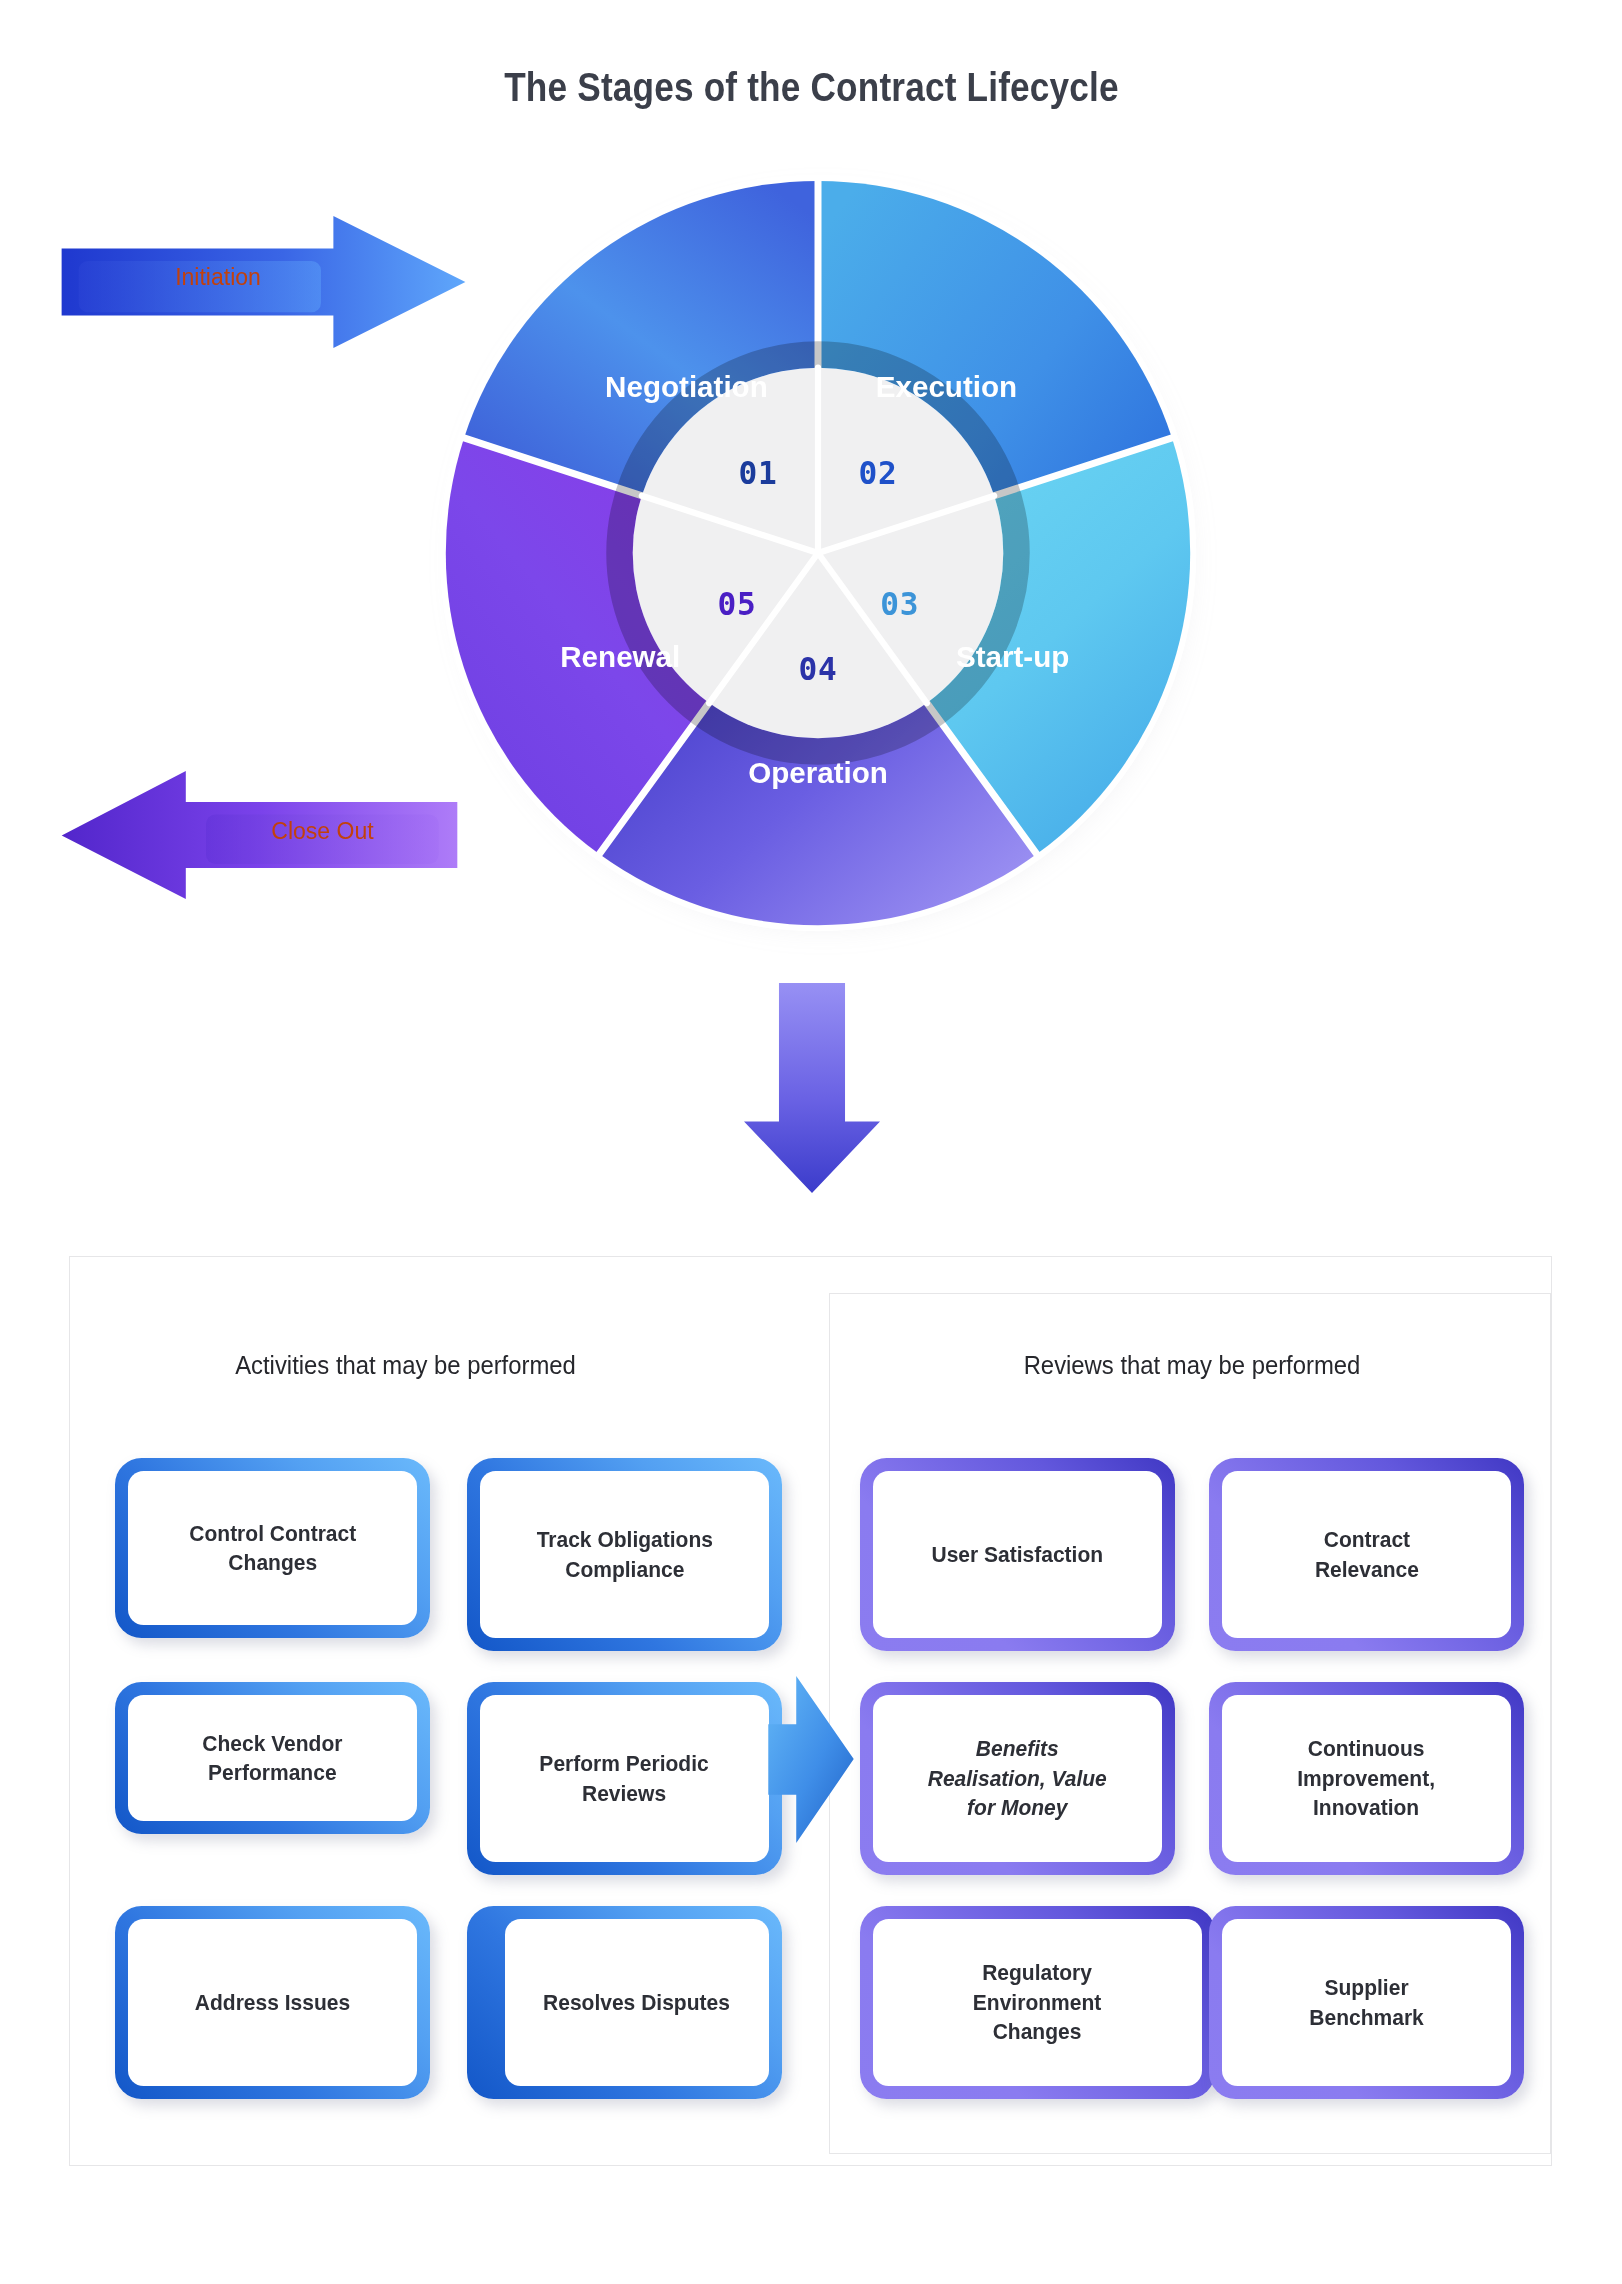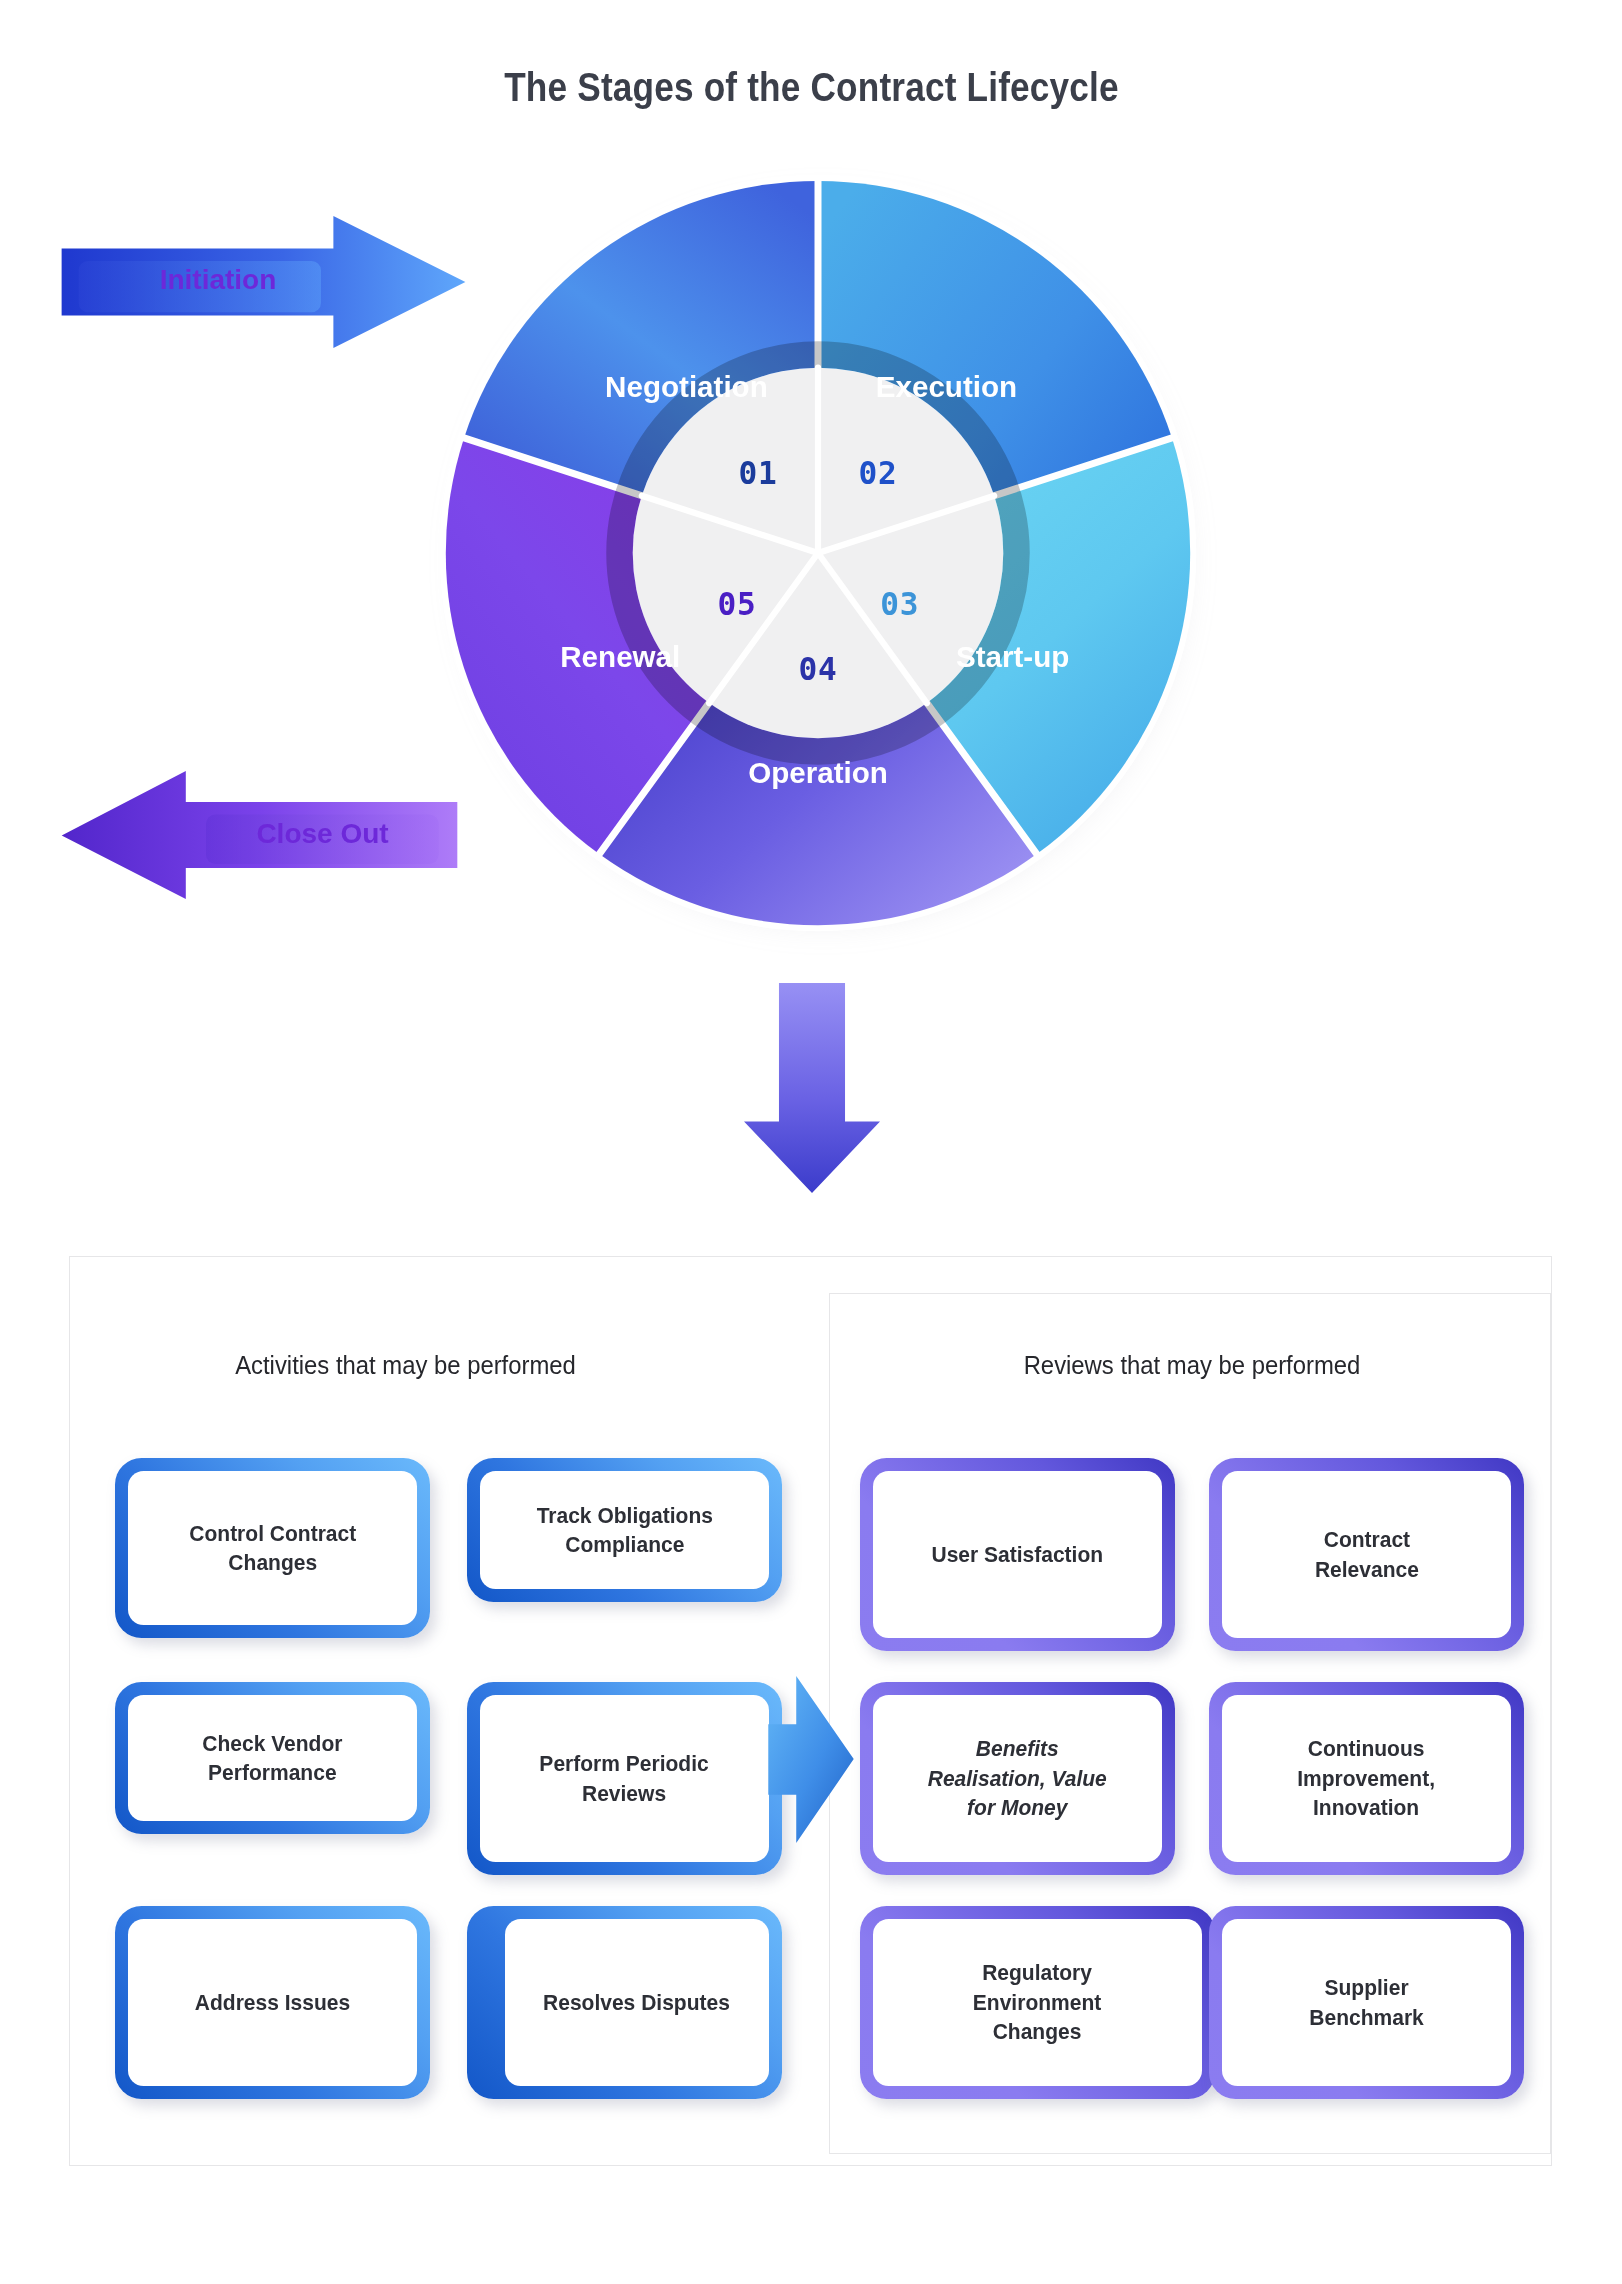--- a/index.html
+++ b/index.html
@@ -54,23 +54,23 @@
     text-anchor:middle;
     dominant-baseline:middle;
     letter-spacing:1px;
   }
 
   
   .side-arrow{position:absolute;}
   .side-arrow svg{display:block;}
   .side-arrow-text{
     position:absolute;
-    color:#6d28d9;
-    font-size:28px;
-    font-weight:bold;
+    color:#c2410c;
+    font-size:23px;
+    font-weight:normal;
     white-space:nowrap;
   }
 
   
   #down-arrow{position:absolute;left:744px;top:983px;}
 
   
   #outer-panel{
     position:absolute;
     left:69px;top:1256px;
@@ -278,21 +278,21 @@
 <div id="inner-panel"></div>
 
 <div class="panel-heading" id="activities-heading">Activities that may be performed</div>
 <div class="panel-heading" id="reviews-heading">Reviews that may be performed</div>
 
 <div class="card blue" style="left:115px;top:1458px;width:315px;height:180px;">
   <div class="card-inner">
     <span class="card-label">Control Contract<br>Changes</span>
   </div>
 </div>
-<div class="card blue" style="left:467px;top:1458px;width:315px;height:144px;">
+<div class="card blue" style="left:467px;top:1458px;width:315px;height:193px;">
   <div class="card-inner">
     <span class="card-label">Track Obligations<br>Compliance</span>
   </div>
 </div>
 <div class="card blue" style="left:115px;top:1682px;width:315px;height:152px;">
   <div class="card-inner">
     <span class="card-label">Check Vendor<br>Performance</span>
   </div>
 </div>
 <div class="card blue" style="left:467px;top:1682px;width:315px;height:193px;">

